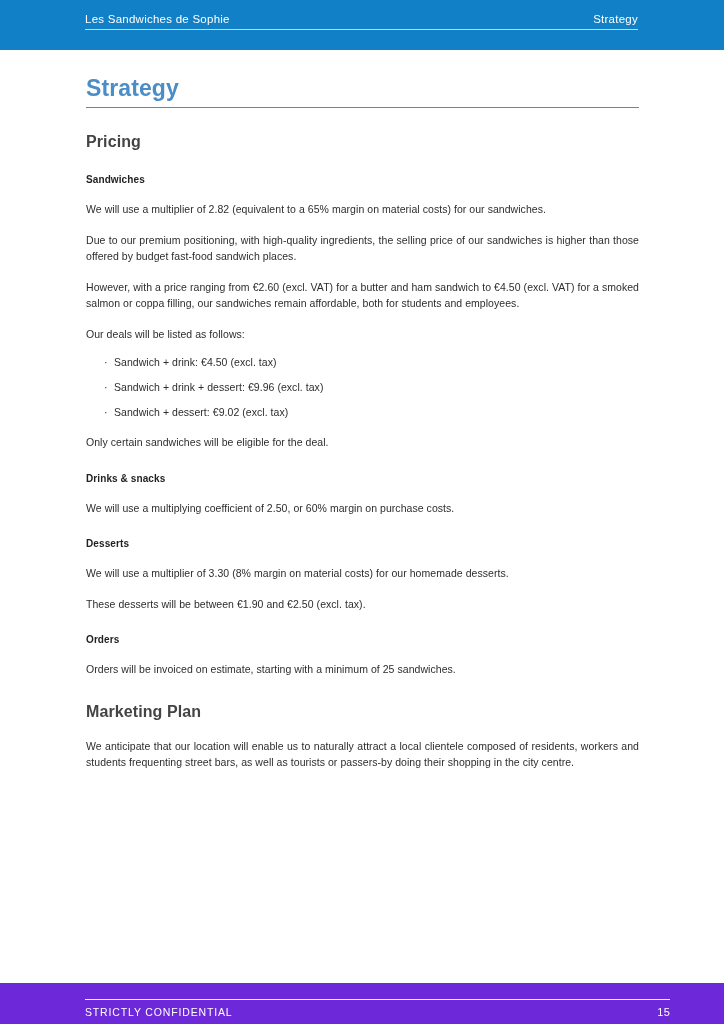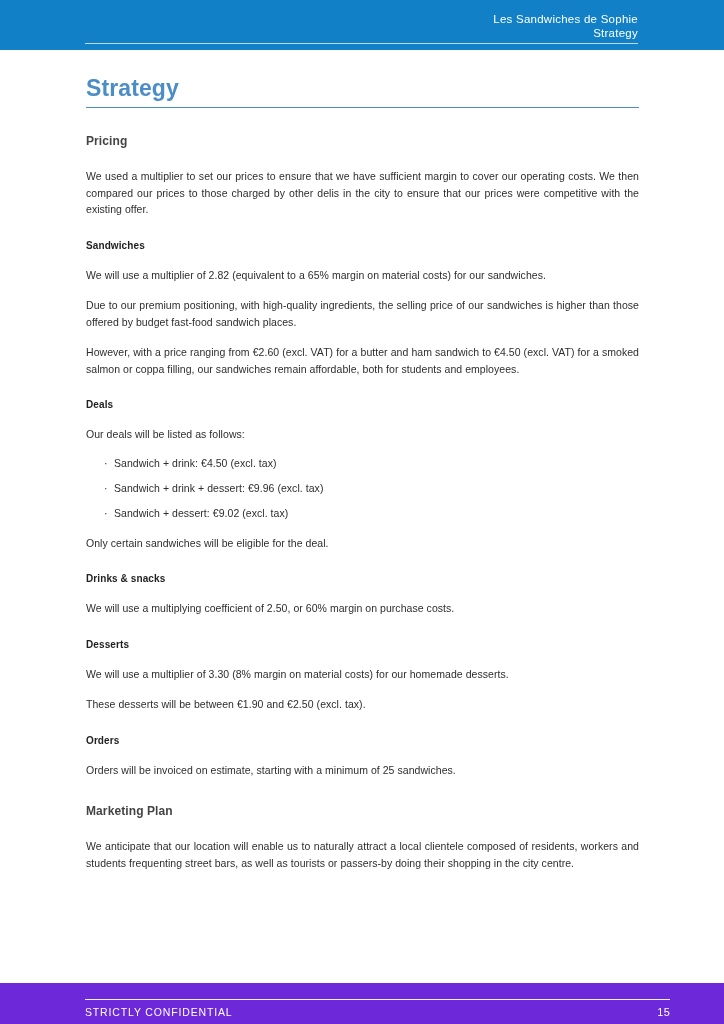--- a/index.html
+++ b/index.html
@@ -33,21 +33,20 @@
   .header-inner {
     position: absolute;
     left: 85px;
     right: 86px;
     top: 12px;
     display: flex;
     align-items: flex-end;
     justify-content: space-between;
     border-bottom: 1px solid #bcd9ed;
     padding-bottom: 3px;
-    flex-direction: column;
   }
   .header-doc-title {
     font-size: 11.5px;
     color: #ffffff;
     letter-spacing: 0.25px;
     line-height: 14px;
     white-space: nowrap;
   }
   .header-section {
     font-size: 11.5px;
@@ -71,21 +70,21 @@
     font-weight: bold;
     color: #4b8dc6;
     letter-spacing: 0.1px;
     line-height: 28px;
     padding-bottom: 5px;
     border-bottom: 1.4px solid #4b8dc6;
   }
 
   h2.section {
     margin: 23px 0 0 0;
-    font-size: 12px;
+    font-size: 16px;
     font-weight: bold;
     color: #444444;
     letter-spacing: 0.1px;
     line-height: 21px;
   }
 
   h3.subsection {
     margin: 21px 0 0 0;
     font-size: 10px;
     font-weight: bold;
@@ -177,28 +176,26 @@
       <span class="header-section">Strategy</span>
     </div>
   </div>
 
   <div class="content">
 
     <h1 class="title">Strategy</h1>
 
     <h2 class="section">Pricing</h2>
 
-    <p class="body first-after-head">We used a multiplier to set our prices to ensure that we have sufficient margin to cover our operating costs. We then compared our prices to those charged by other delis in the city to ensure that our prices were competitive with the existing offer.</p>
 
     <h3 class="subsection">Sandwiches</h3>
     <p class="body">We will use a multiplier of 2.82 (equivalent to a 65% margin on material costs) for our sandwiches.</p>
     <p class="body">Due to our premium positioning, with high-quality ingredients, the selling price of our sandwiches is higher than those offered by budget fast-food sandwich places.</p>
     <p class="body">However, with a price ranging from €2.60 (excl. VAT) for a butter and ham sandwich to €4.50 (excl. VAT) for a smoked salmon or coppa filling, our sandwiches remain affordable, both for students and employees.</p>
 
-    <h3 class="subsection">Deals</h3>
     <p class="body">Our deals will be listed as follows:</p>
     <ul class="deal-list">
       <li>
         <span class="bullet">·</span>
         <span>Sandwich + drink: €4.50 (excl. tax)</span>
       </li>
       <li>
         <span class="bullet">·</span>
         <span>Sandwich + drink + dessert: €9.96 (excl. tax)</span>
       </li>

